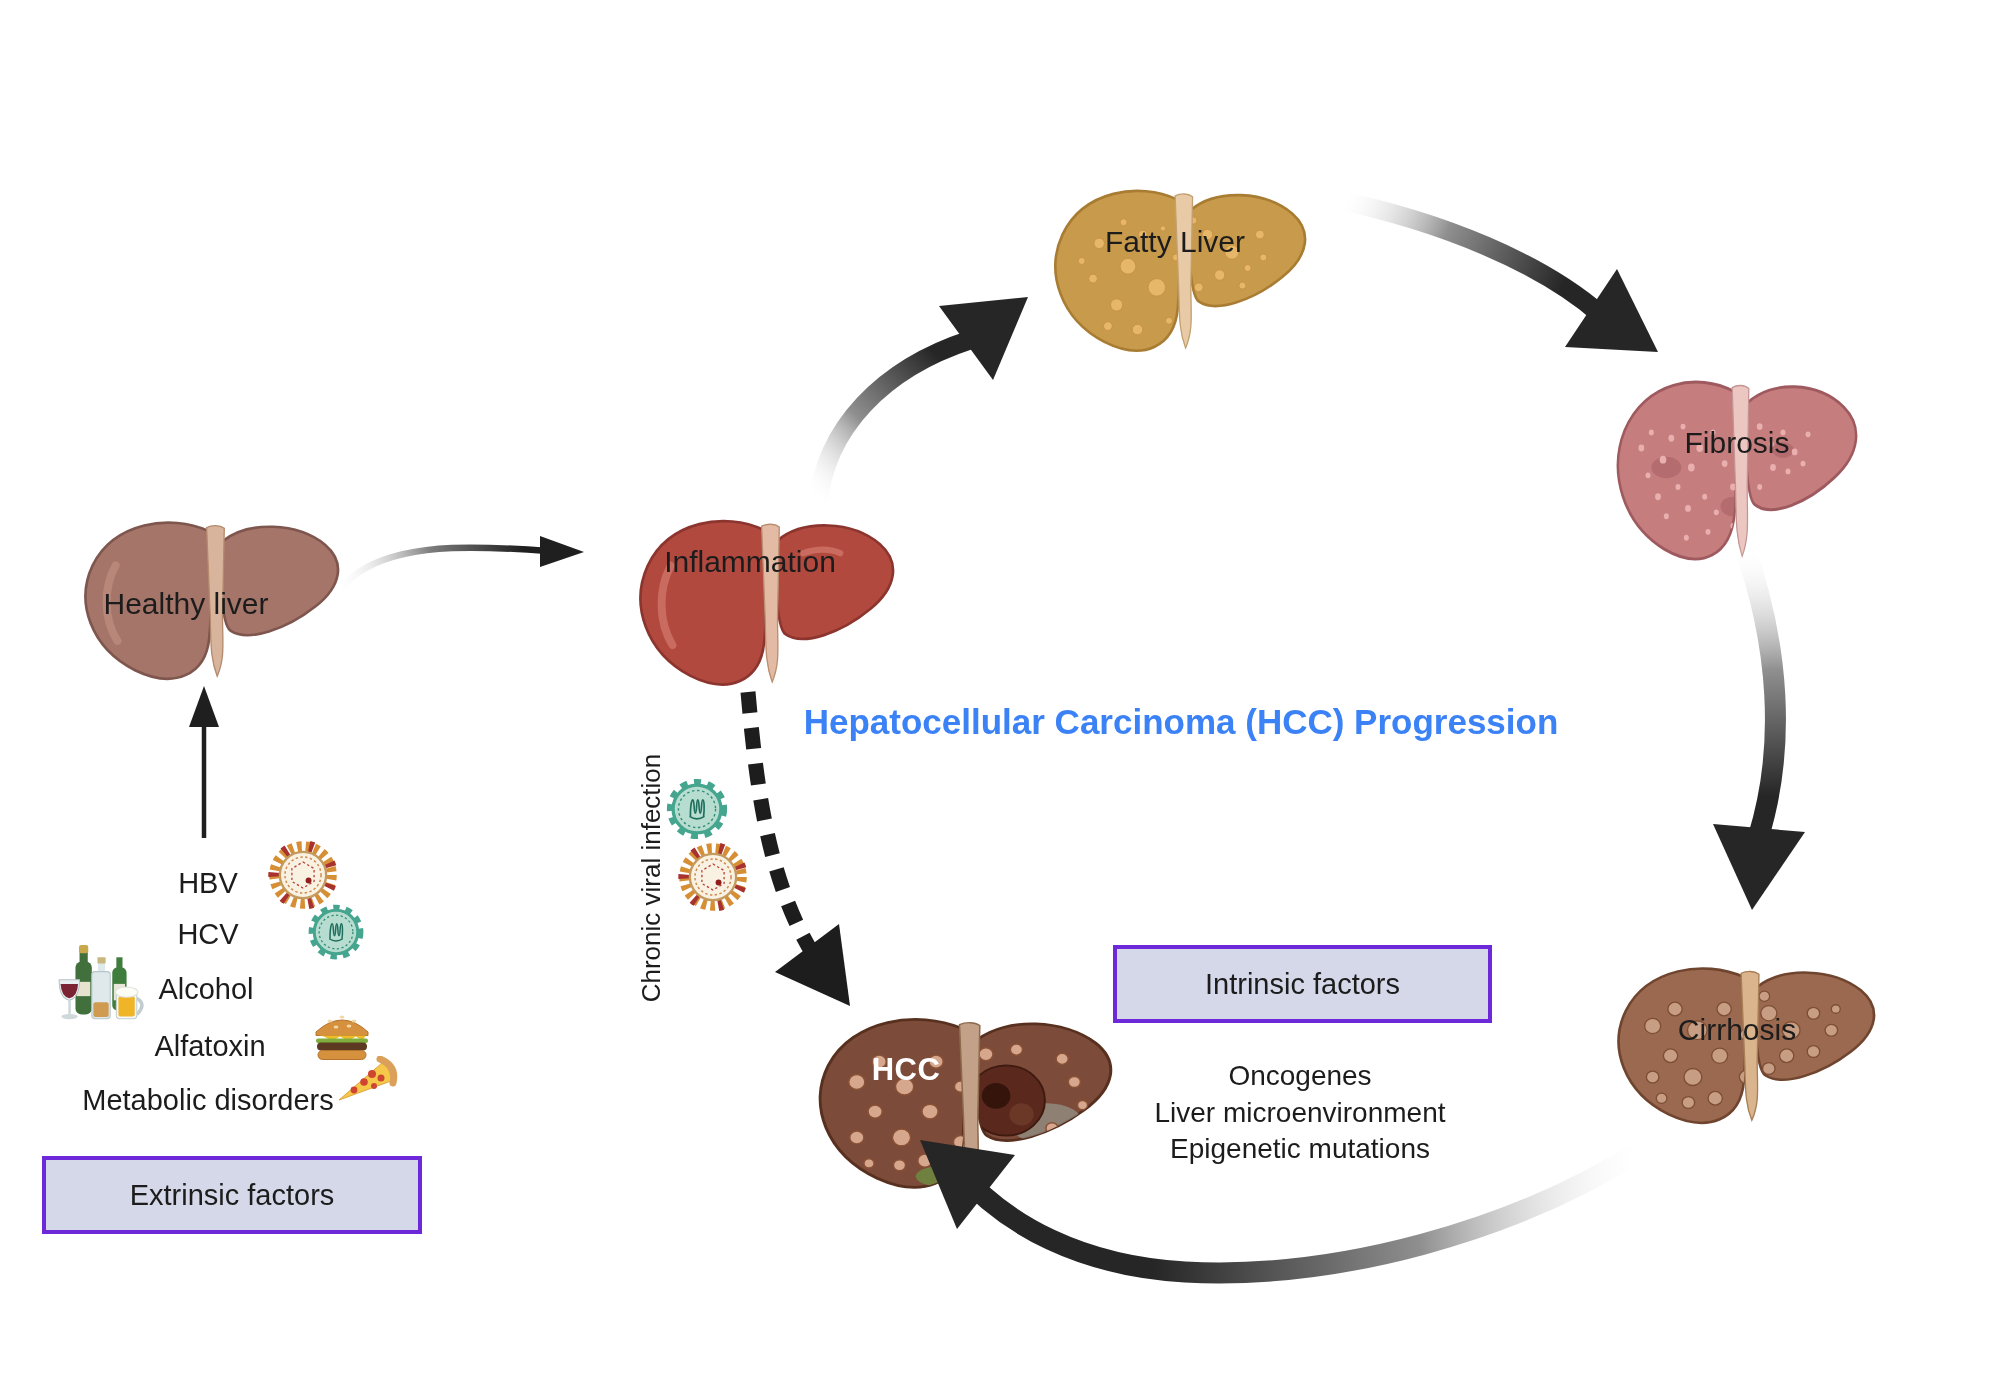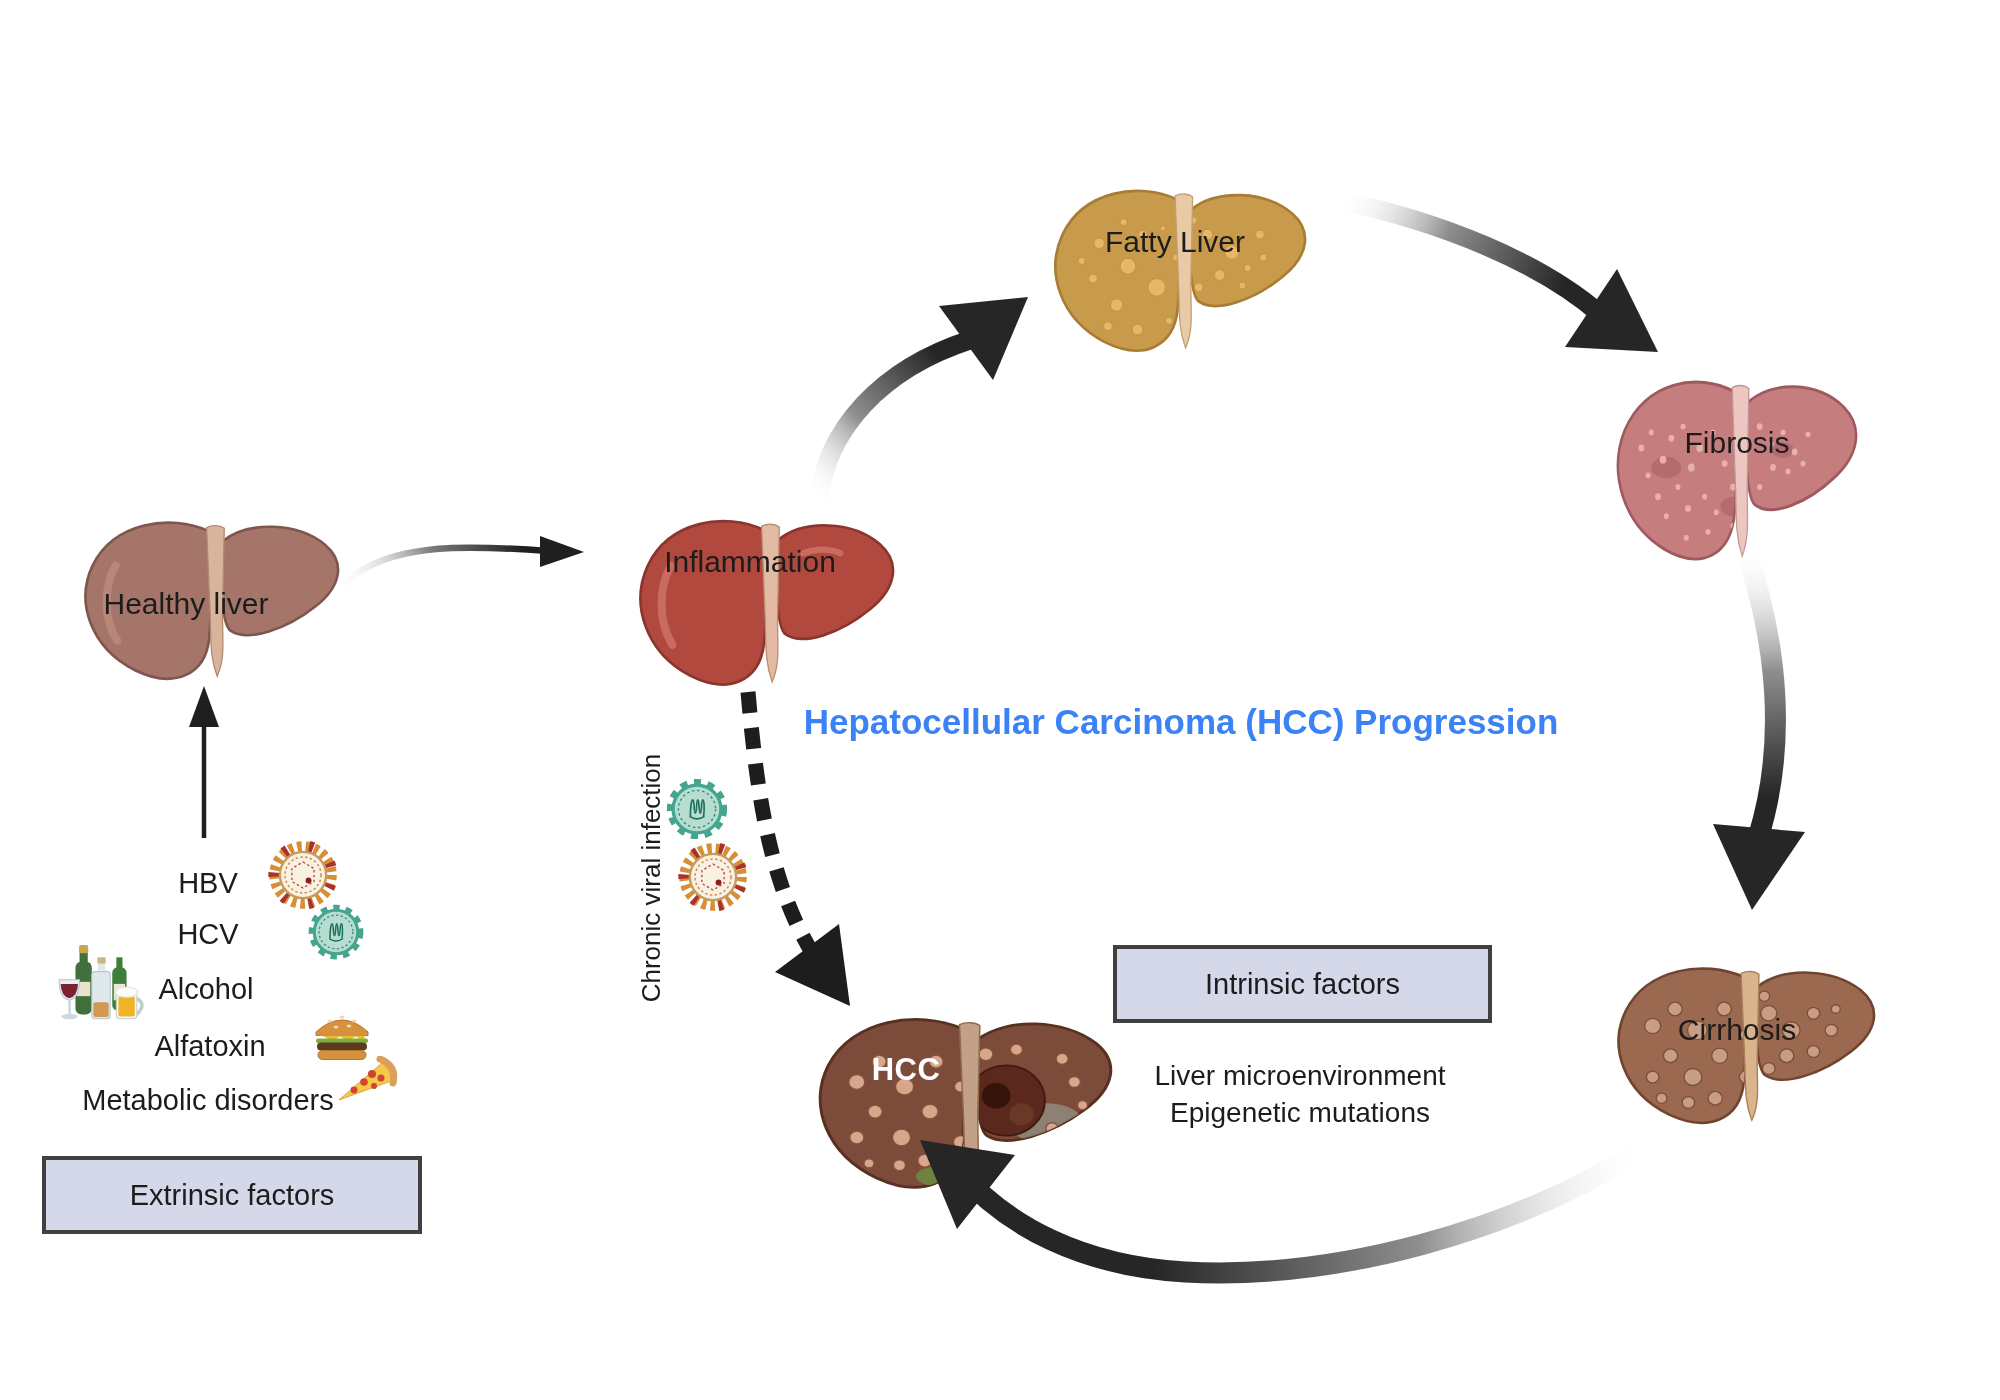--- a/index.html
+++ b/index.html
@@ -8,21 +8,21 @@
     font-family:"Liberation Sans", sans-serif;color:#1c1c1c;
   }
   .abs{position:absolute;}
   .center{transform:translate(-50%,-50%);white-space:nowrap;}
   .stage-label{font-size:30px;color:#1c1c1c;}
   .hcc-label{font-size:31px;font-weight:bold;color:#ffffff;letter-spacing:.5px;}
   .title{font-size:35px;font-weight:bold;color:#3b82f6;margin-left:29px;}
   .factor-item{font-size:29px;}
   .vertical-note{font-size:26px;transform:translate(-50%,-50%) rotate(-90deg);white-space:nowrap;}
   .factor-box{
-    background:#d4d8e9;border:4px solid #404040;display:flex;align-items:center;justify-content:center;
+    background:#d4d8e9;border:4px solid #6d28d9;display:flex;align-items:center;justify-content:center;
     font-size:29px;box-sizing:border-box;
   }
   .ilist{width:480px;text-align:center;}
   .ilist div{font-size:28px;line-height:36.5px;}
   svg{display:block;}
   .liver{position:absolute;}
   #arrows{position:absolute;left:0;top:0;pointer-events:none;z-index:5;}
   .z2{z-index:2;} .z3{z-index:6;}
 </style>
 </head>
@@ -359,17 +359,18 @@
     </svg>
 
   <div class="abs factor-box z3" style="left:42px;top:1156px;width:380px;height:78px">
     <span>Extrinsic factors</span>
   </div>
   <div class="abs factor-box z3" style="left:1113px;top:945px;width:379px;height:78px">
     <span>Intrinsic factors</span>
   </div>
 
   <div class="abs ilist z3" style="left:1060px;top:1058px">
+    <div>Oncogenes</div>
     <div>Liver microenvironment</div>
     <div>Epigenetic mutations</div>
   </div>
 
 </div>
 
 </body></html>

